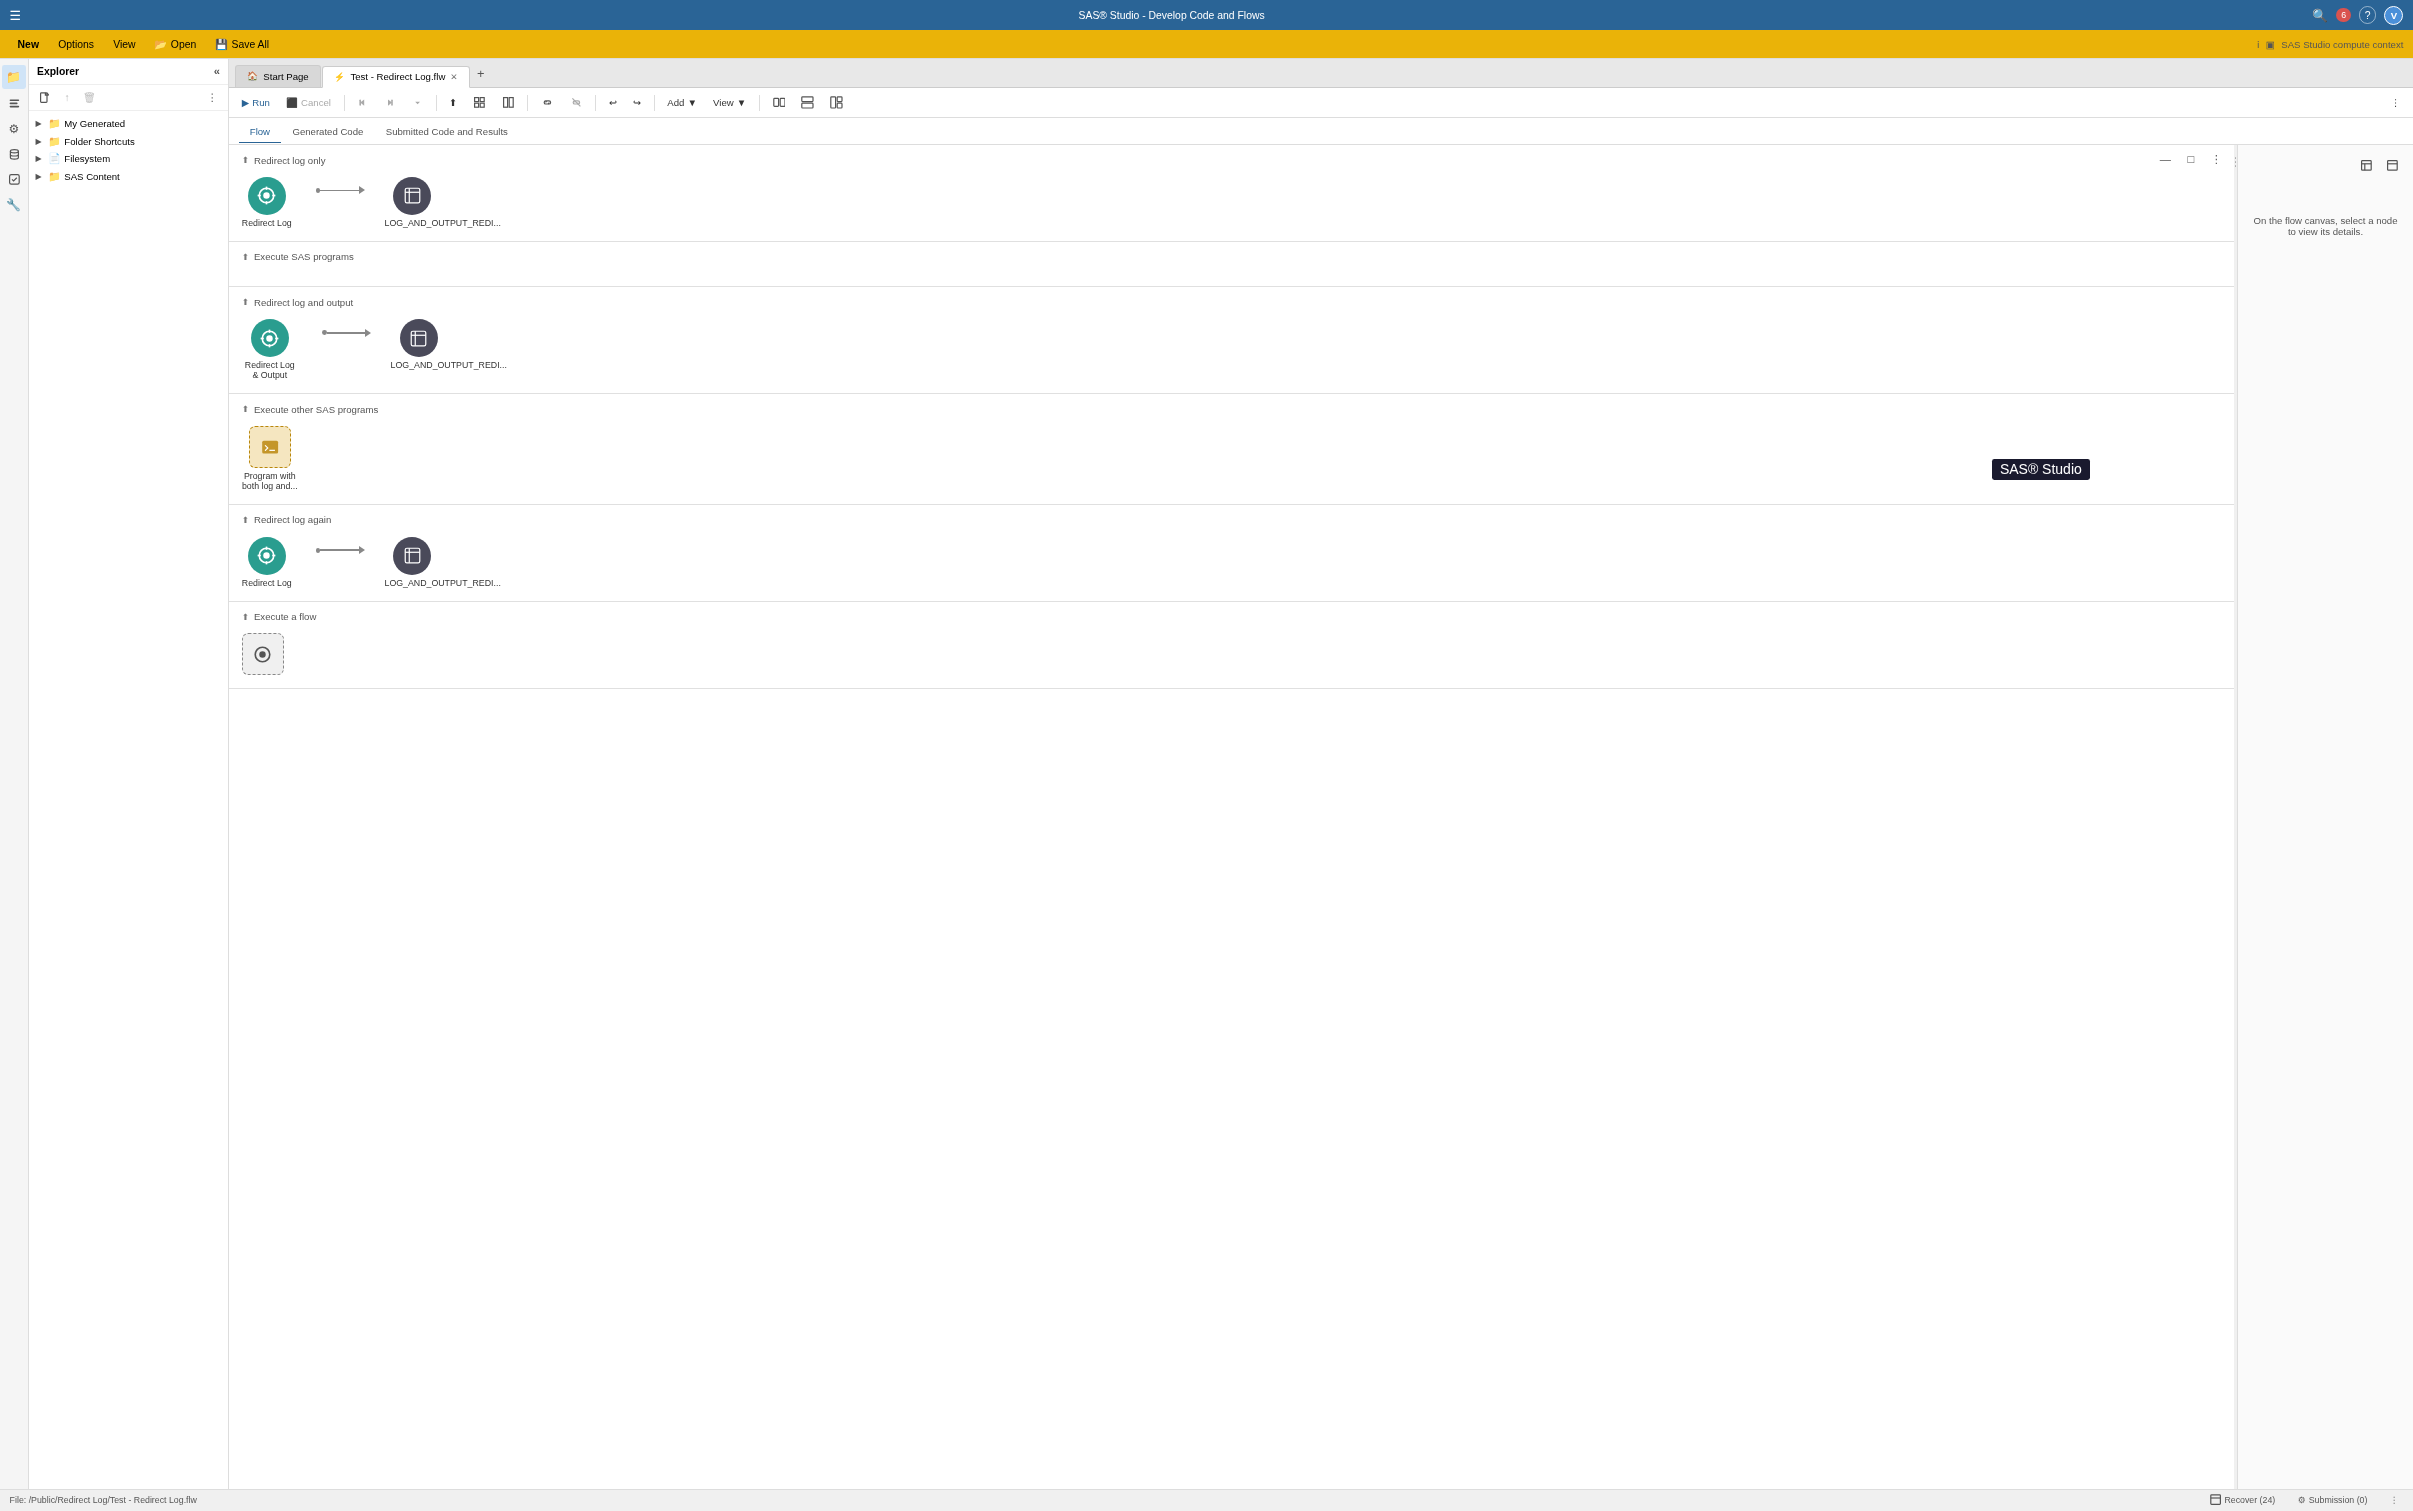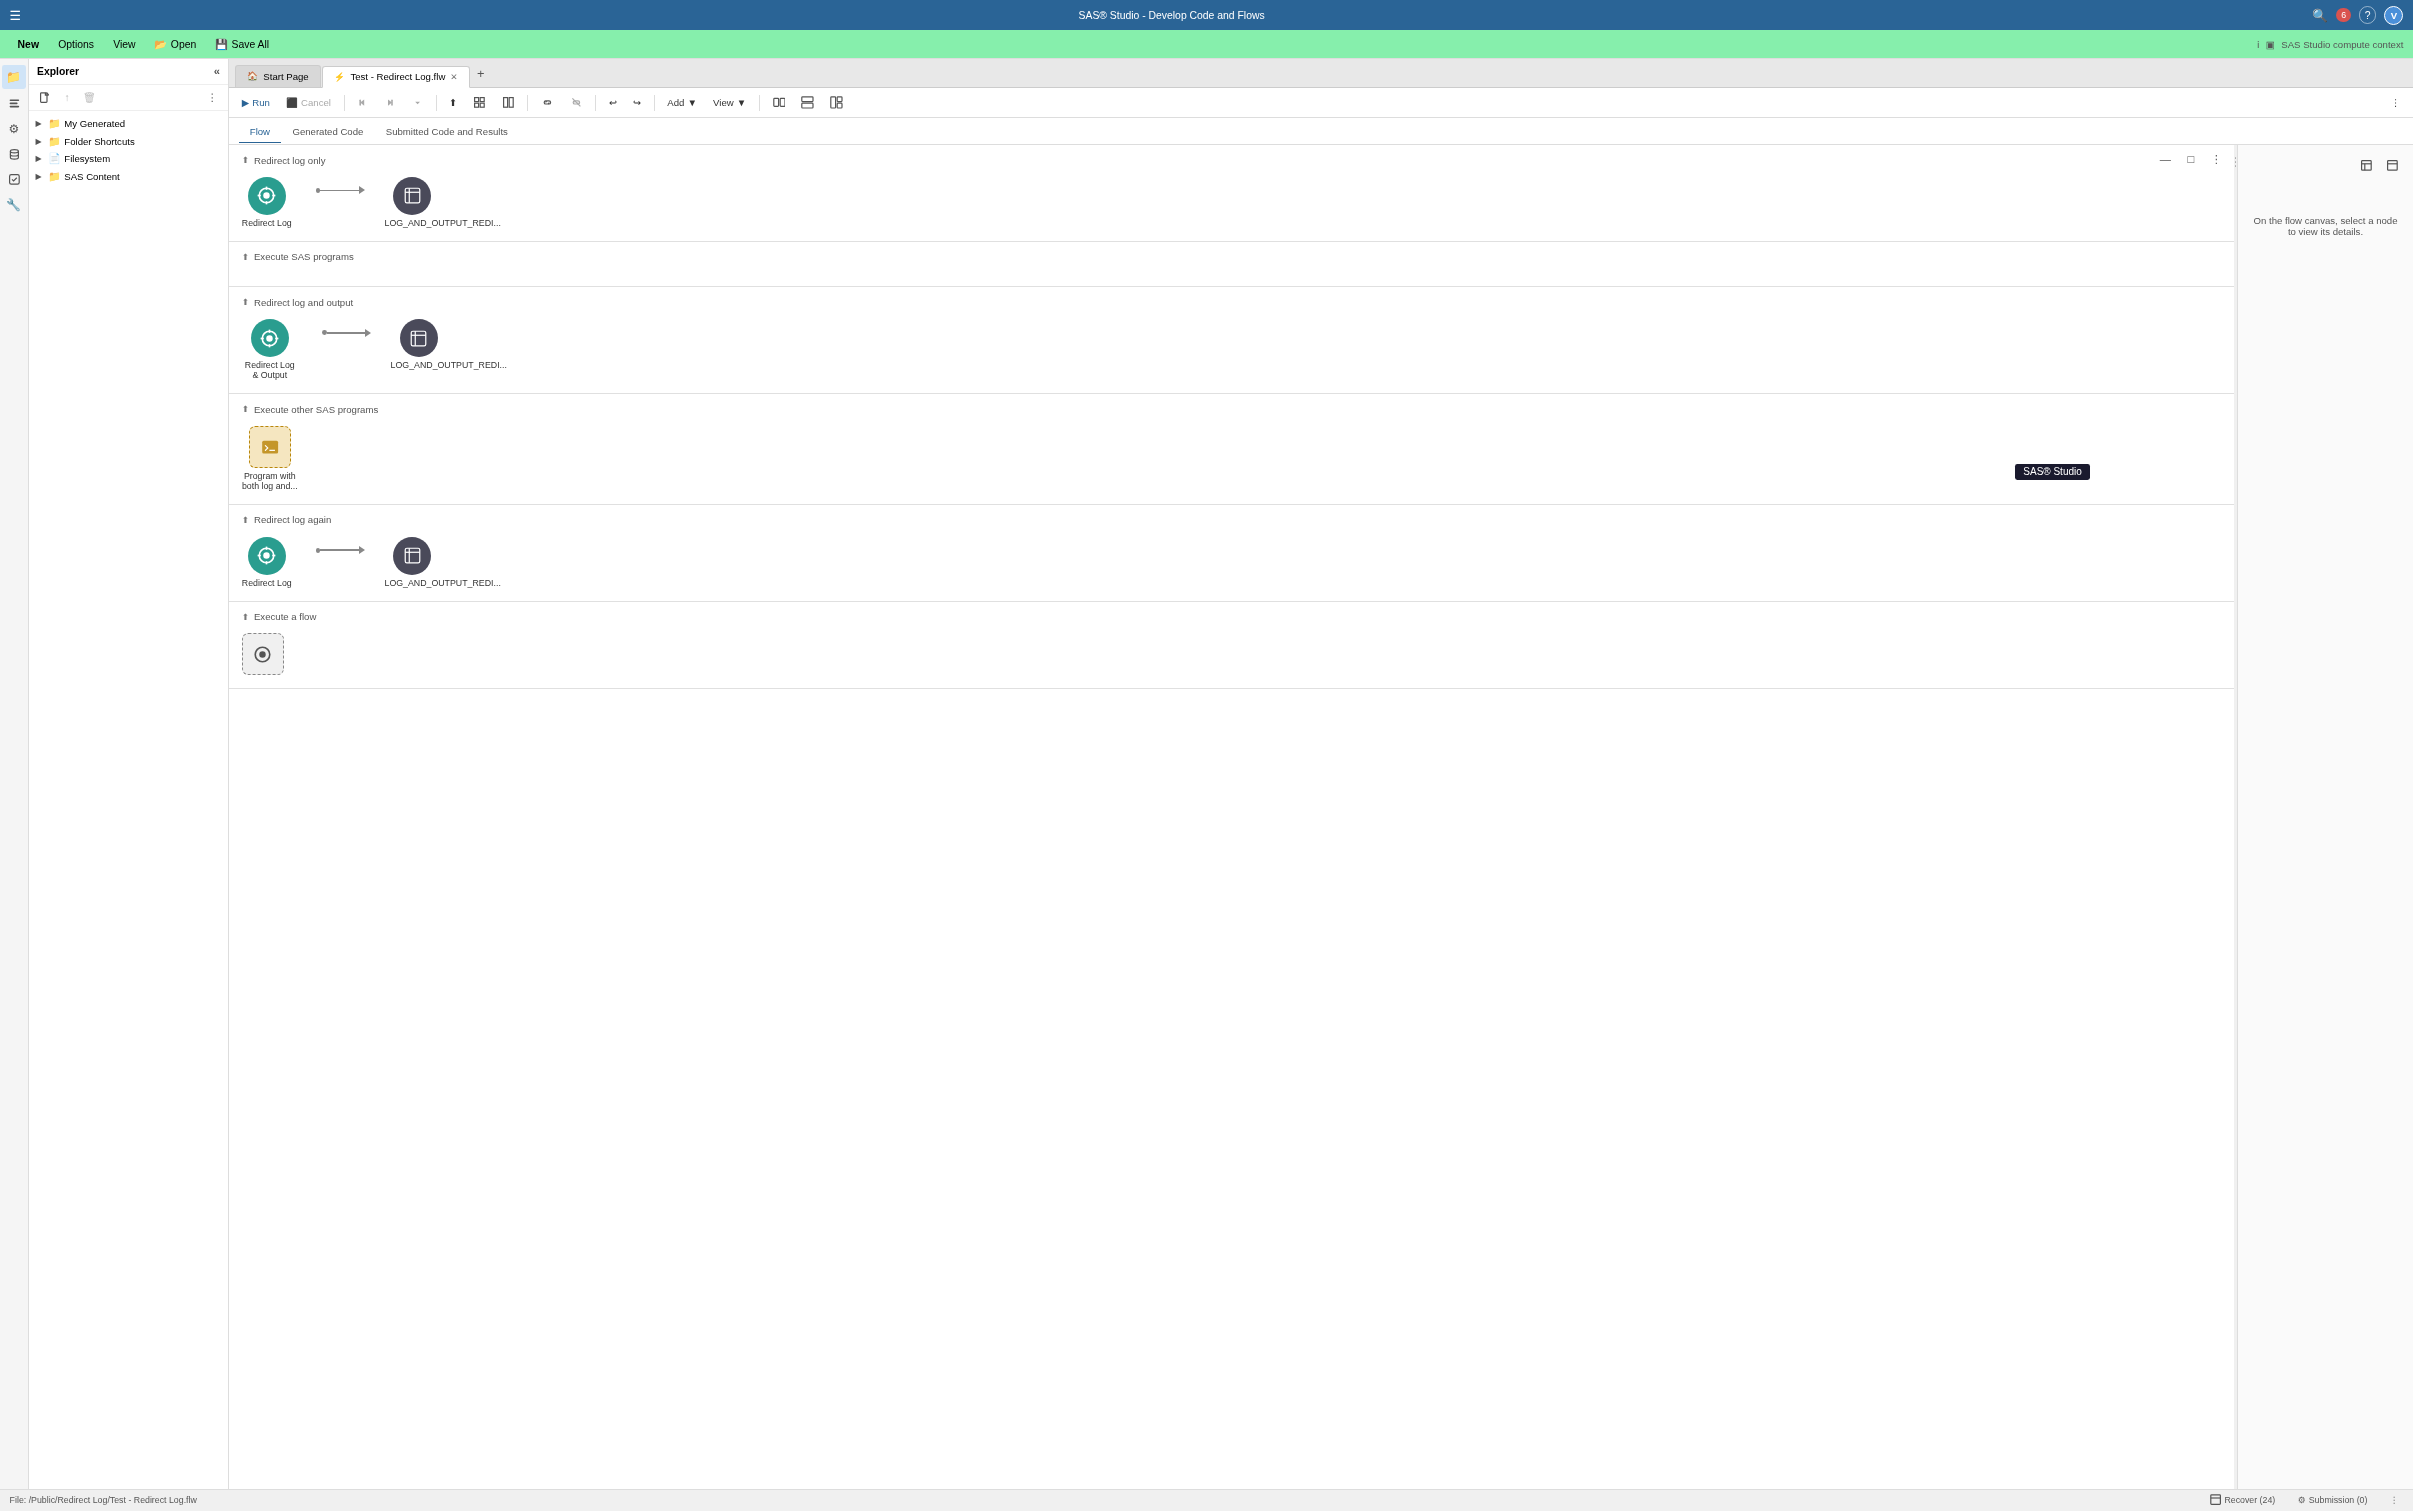--- a/index.html
+++ b/index.html
@@ -40,21 +40,21 @@
       display: flex;
       align-items: center;
       justify-content: center;
       font-size: 9.6px;
       font-weight: bold;
       cursor: pointer;
     }
 
     
     #menu-bar {
-      background: #86efac;
+      background: #eab308;
       height: 29px;
       display: flex;
       align-items: center;
       padding: 0 9.6px;
       border-bottom: 0.8px solid #ddd;
       flex-shrink: 0;
       gap: 3.2px;
     }
     .menu-item {
       padding: 3.2px 8px;
@@ -393,21 +393,21 @@
       align-items: center;
       gap: 3.2px;
     }
 
     
     .context-tooltip {
       background: #1a1a2e;
       color: white;
       padding: 2.4px 8px;
       border-radius: 2.4px;
-      font-size: 10px;
+      font-size: 14px;
       position: absolute;
       bottom: 24px;
       right: 144px;
     }
 
     
     ::-webkit-scrollbar { width: 6.4px; height: 6.4px; }
     ::-webkit-scrollbar-track { background: #f5f5f5; }
     ::-webkit-scrollbar-thumb { background: #ccc; border-radius: 3.2px; }
   </style>

